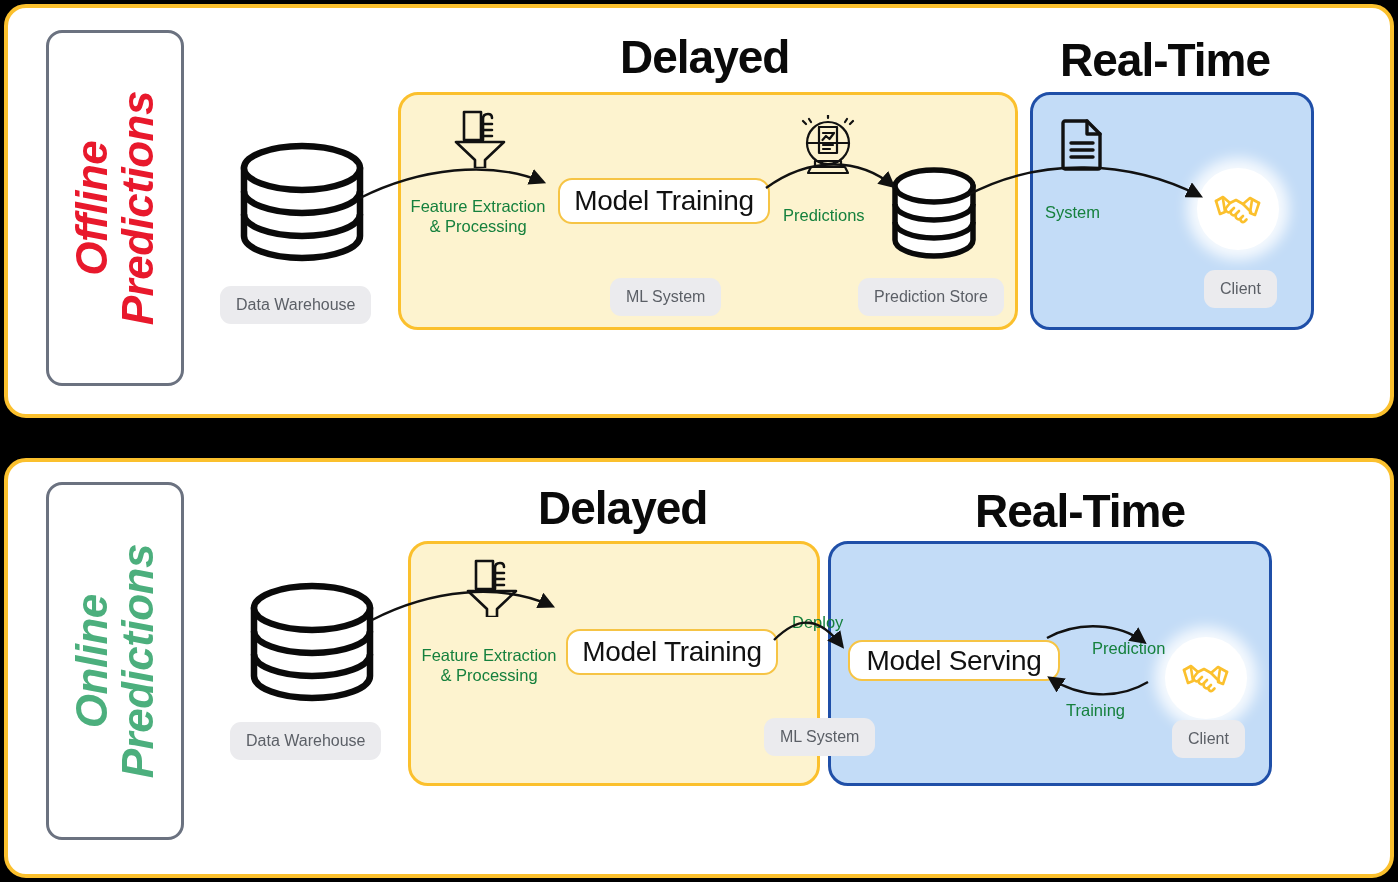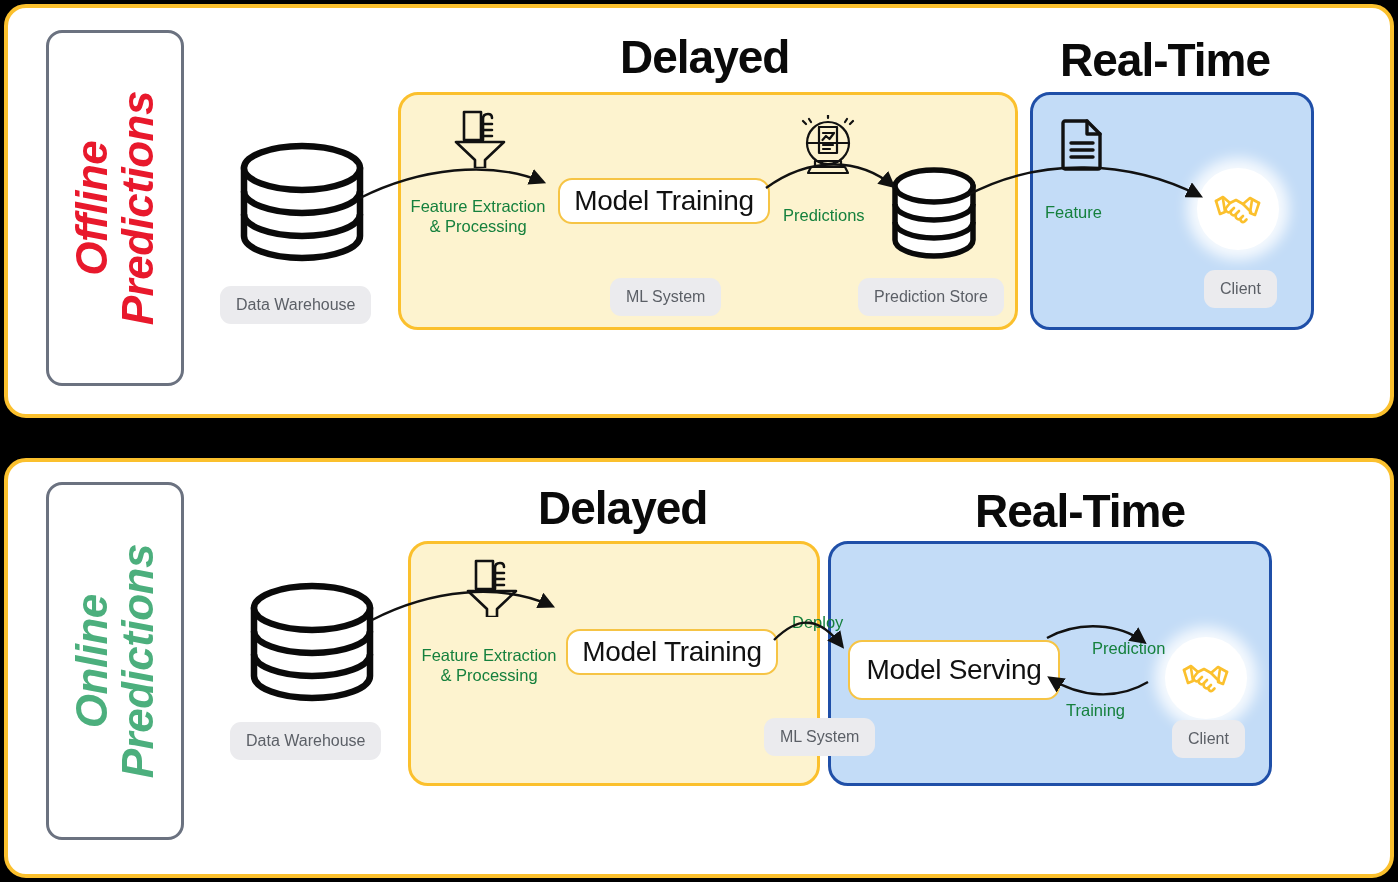--- a/index.html
+++ b/index.html
@@ -227,21 +227,21 @@
           <path d="M30 15 l8 8"></path>
         </g>
       </svg>
     </div>
 
     <div class="edge-label center" style="left:397px; top:188px; width:146px;">
       <div>Feature Extraction</div>
       <div>&amp; Processing</div>
     </div>
     <div class="edge-label" style="left:775px; top:197px;">Predictions</div>
-    <div class="edge-label" style="left:1037px; top:194px;">Feature</div>
+    <div class="edge-label" style="left:1037px; top:194px;">System</div>
 
     <div class="pill" style="left:212px; top:278px;">Data Warehouse</div>
     <div class="pill" style="left:602px; top:270px;">ML System</div>
     <div class="pill" style="left:850px; top:270px;">Prediction Store</div>
     <div class="pill" style="left:1196px; top:262px;">Client</div>
   </div>
 
   <div class="panel" id="panel-online">
 
     <div class="side-label" id="side-online">
@@ -275,21 +275,21 @@
           <path d="M6 28 V96 a58 22 0 0 0 116 0 V28 Z"></path>
           <ellipse cx="64" cy="28" rx="58" ry="22"></ellipse>
           <path d="M6 51 a58 22 0 0 0 116 0" fill="none"></path>
           <path d="M6 74 a58 22 0 0 0 116 0" fill="none"></path>
         </g>
       </svg>
     </div>
 
     <div class="node" style="left:558px; top:167px; width:212px; height:46px;">Model Training</div>
 
-    <div class="node" style="left:840px; top:178px; width:212px; height:60px;">Model Serving</div>
+    <div class="node" style="left:840px; top:178px; width:212px; height:41px;">Model Serving</div>
 
     <div class="client-circle" style="left:1157px; top:175px; width:82px; height:82px;">
       <svg width="50" height="40" viewBox="0 0 50 40">
         <g fill="none" stroke="#FBC02D" stroke-width="2.6" stroke-linejoin="round" stroke-linecap="round">
           <path d="M3 12 L10 8 L17 14 L23 11 L30 15 L37 9 L46 14"></path>
           <path d="M3 12 L7 25 L12 23 L10 10"></path>
           <path d="M46 14 L42 26 L37 24 L39 11"></path>
           <path d="M17 14 L13 19 a3 3 0 0 0 4 4 l4-4"></path>
           <path d="M18 22 a3 3 0 0 0 4 4 l4-4"></path>
           <path d="M23 26 a3 3 0 0 0 4 4 l3-3"></path>

